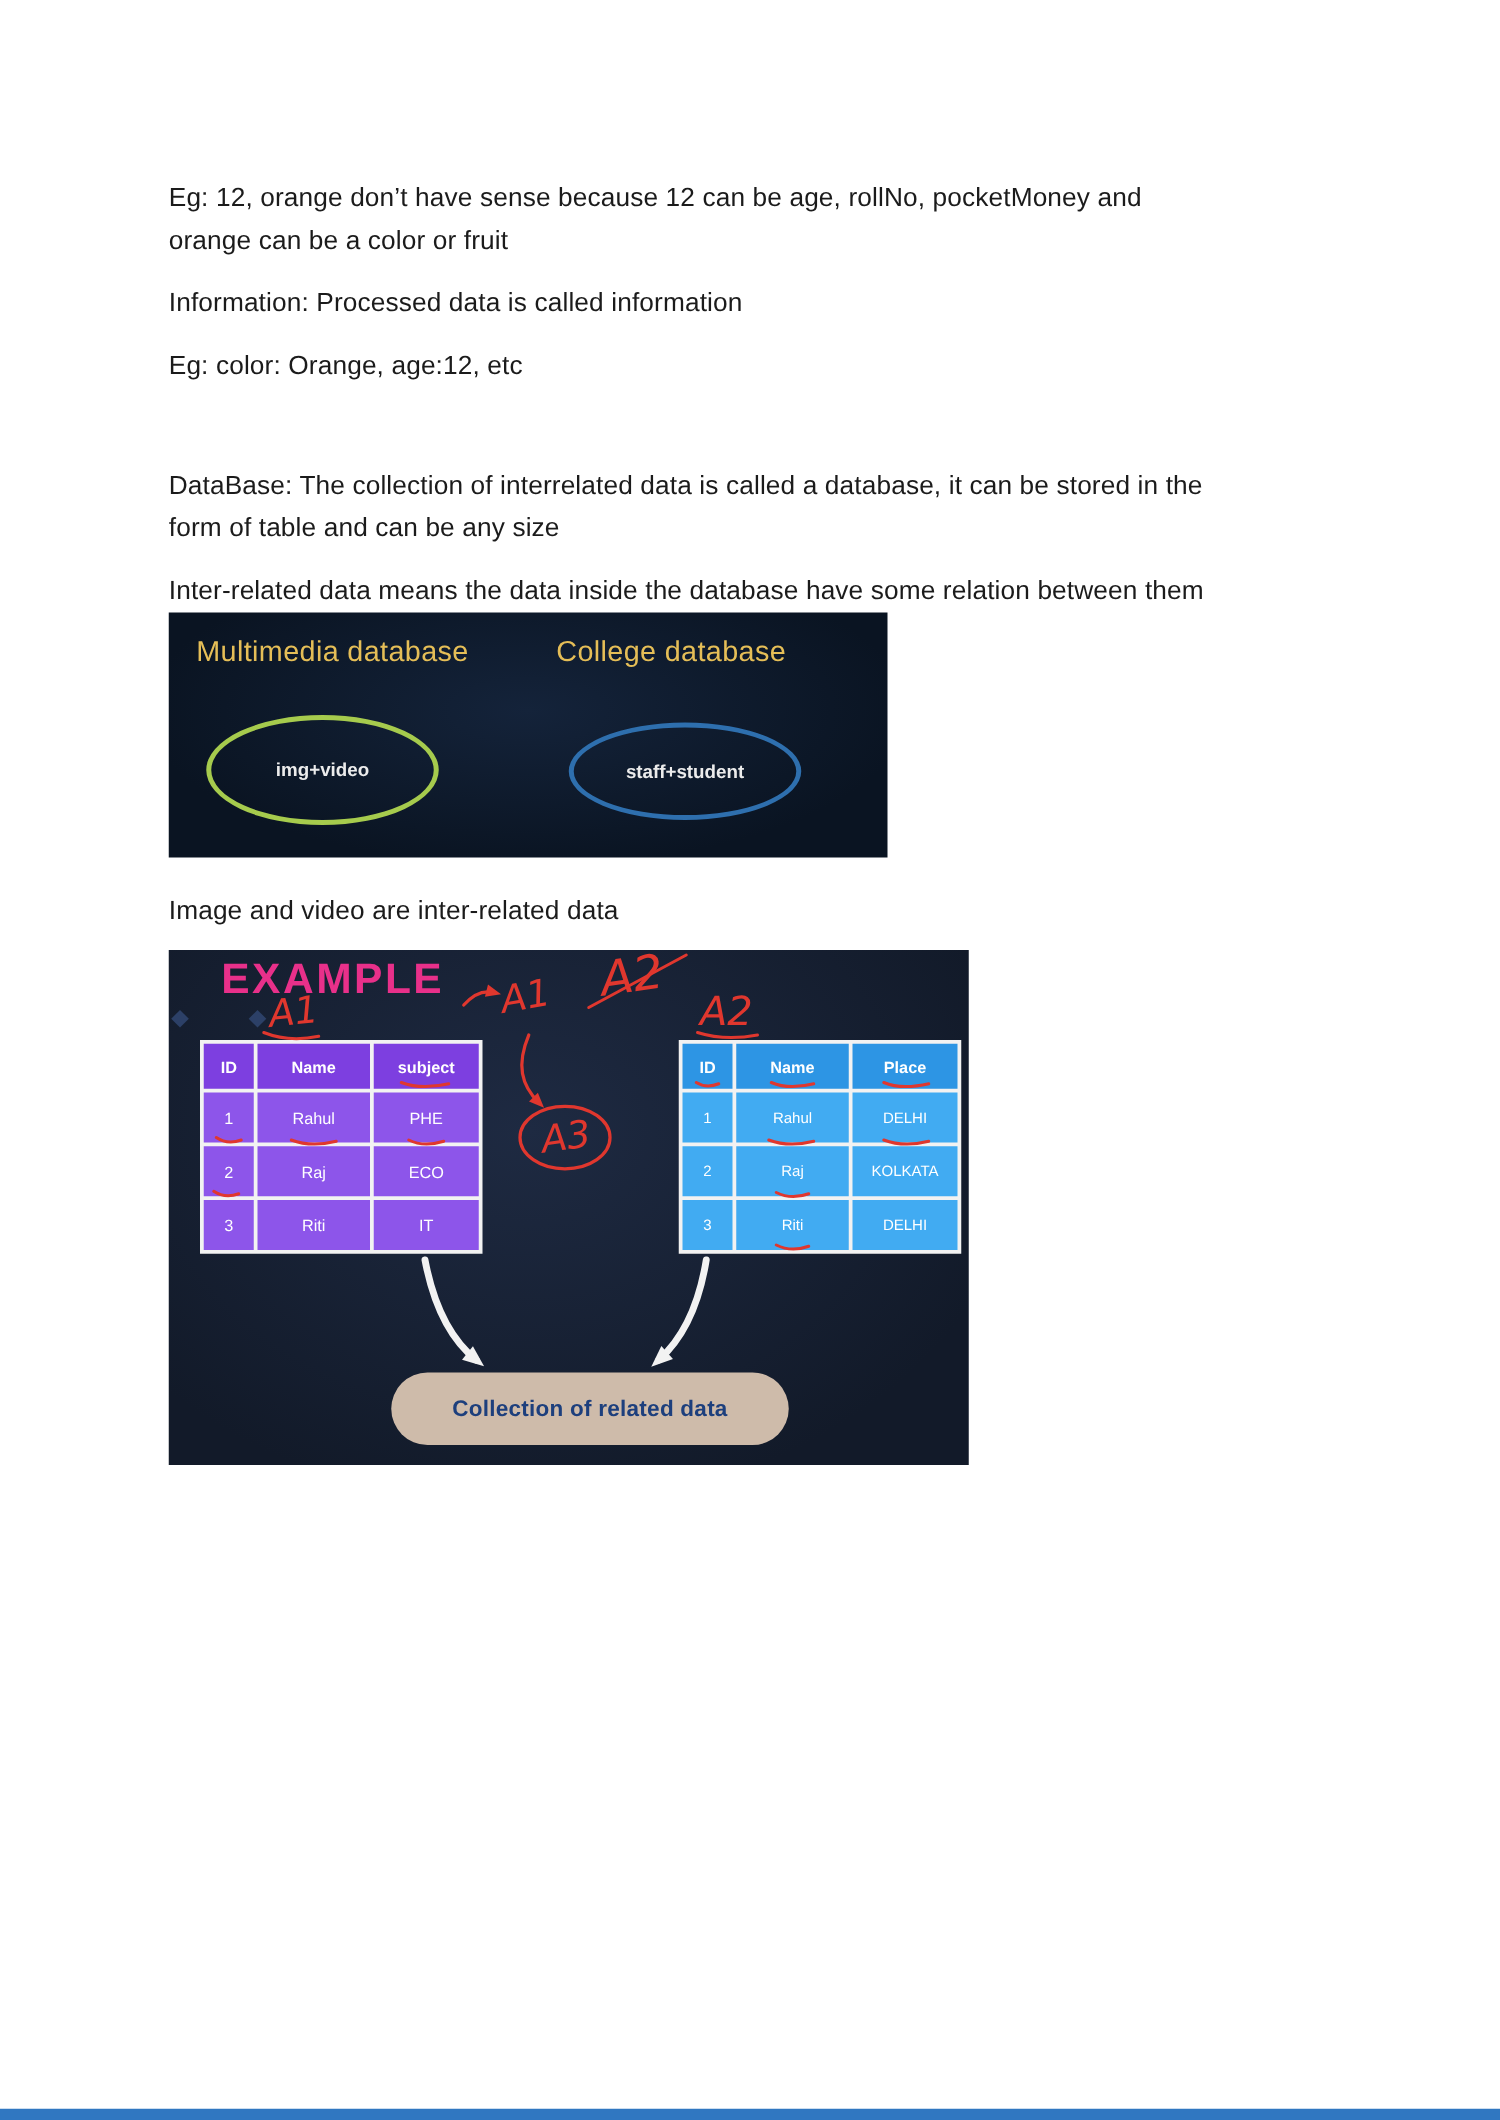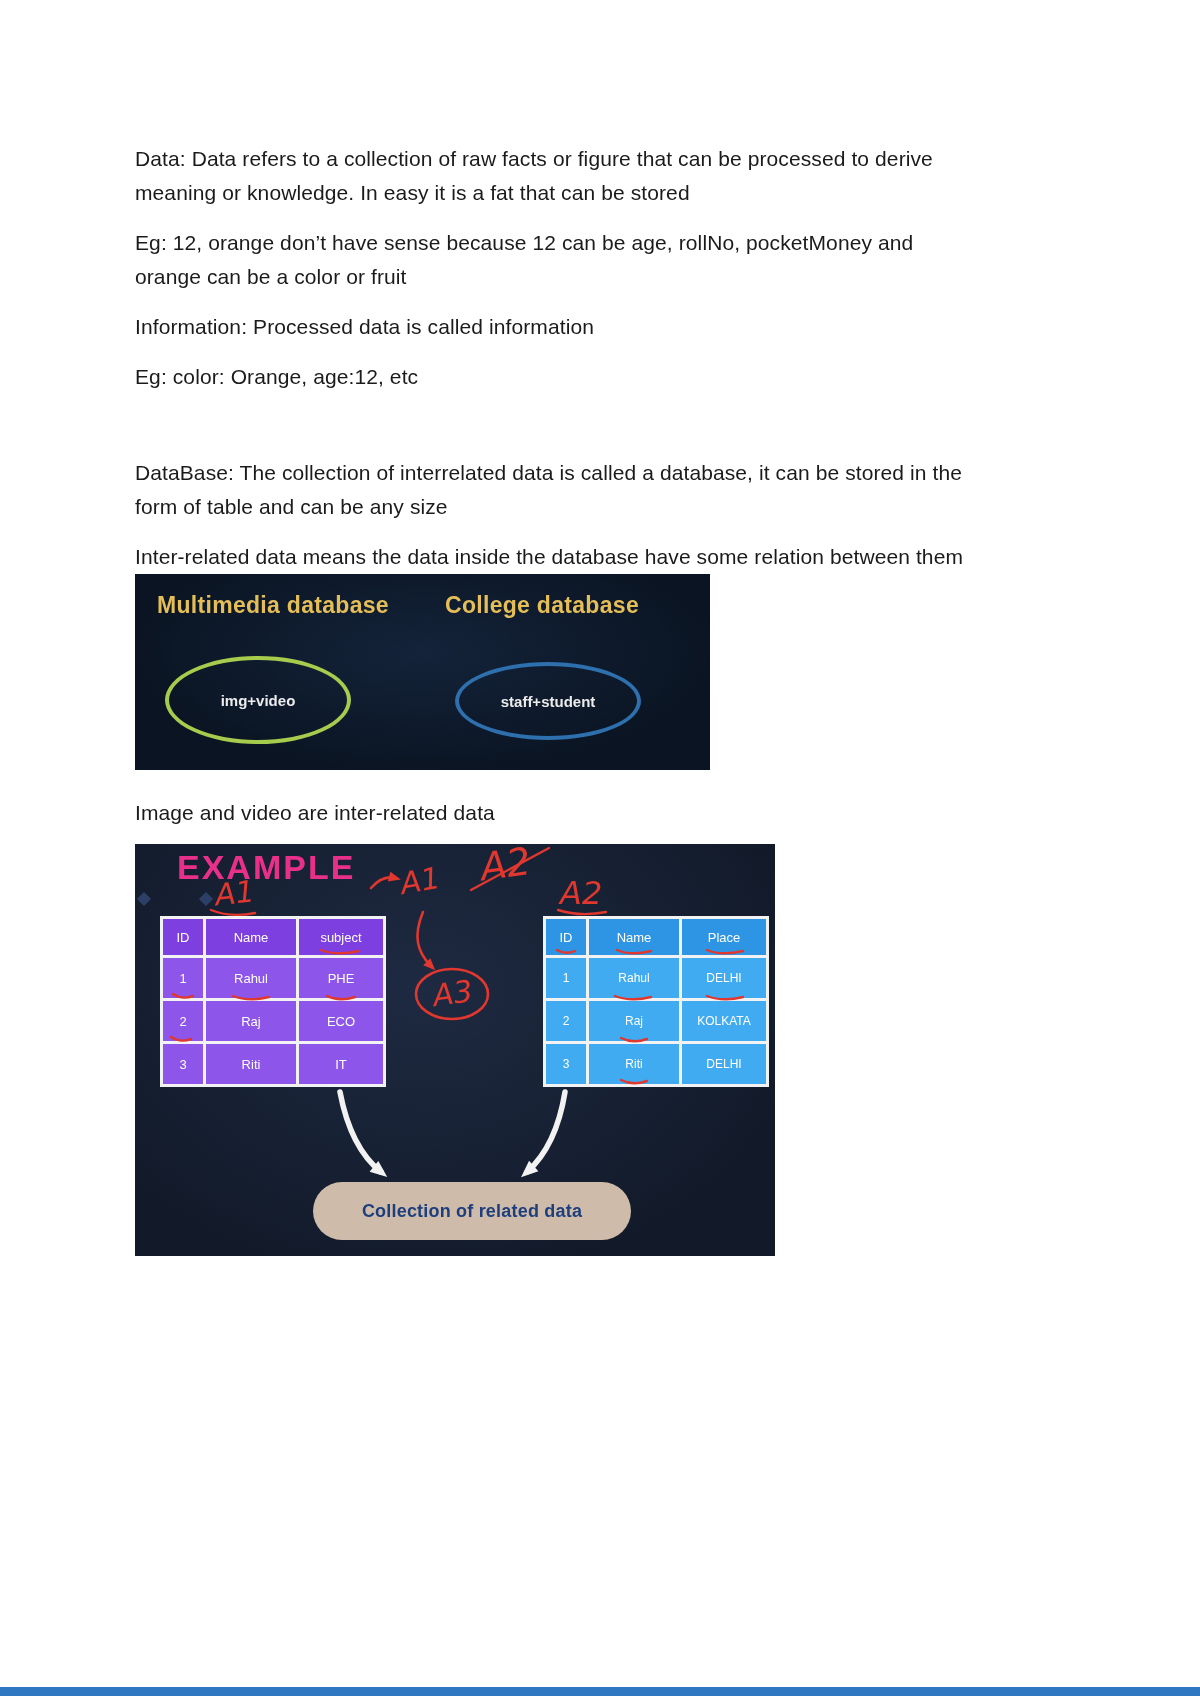--- a/index.html
+++ b/index.html
@@ -7,57 +7,56 @@
         font-family:"Liberation Sans", sans-serif;color:#181818;}
   .content{position:absolute;left:135px;top:0;width:845px;padding-top:142px;}
   .para{font-size:21px;line-height:34px;margin:0 0 16px 0;color:#1b1b1b;letter-spacing:0.1px;}
   .para.gap-after{margin-bottom:62px;}
   .para.tight-after{margin-bottom:0;}
   .para.cap{margin-bottom:14px;}
 
   
   .fig1{position:relative;width:575px;height:196px;margin:0 0 26px 0;
         background:radial-gradient(ellipse at 50% 40%, #14233a 0%, #0a1422 75%);}
-  .fig1-title{position:absolute;top:18px;font-size:23px;font-weight:bold;color:#e5be57;letter-spacing:0.3px;}
+  .fig1-title{position:absolute;top:18px;font-size:23px;font-weight:normal;color:#e5be57;letter-spacing:0.3px;}
   .fig1-title.left{left:22px;}
   .fig1-title.right{left:310px;}
   .bubble{position:absolute;border-radius:50%;display:flex;align-items:center;justify-content:center;
           color:#ececec;font-weight:bold;font-size:15px;}
   .bubble.green{left:30px;top:82px;width:178px;height:80px;border:4px solid #a6cb4d;}
   .bubble.blue{left:320px;top:88px;width:178px;height:70px;border:4px solid #2e6fae;}
 
   
   .fig2{position:relative;width:640px;height:412px;margin-top:14px;
         background:radial-gradient(ellipse at 45% 35%, #1e2a42 0%, #121a29 80%);}
   .fig2-heading{position:absolute;left:42px;top:4px;font-size:34px;font-weight:bold;
                 color:#e8308a;letter-spacing:2px;text-align:right;}
   .diamond{position:absolute;width:10px;height:10px;background:#2c4067;transform:rotate(45deg);}
   .etable{position:absolute;display:grid;grid-template-columns:40px 90px 84px;
           grid-template-rows:36px 40px 40px 40px;gap:3px;padding:3px;background:#f2f2f2;}
   .ecell{display:flex;align-items:center;justify-content:center;color:#ffffff;font-size:13px;}
-  .ecell.head{font-weight:normal;}
+  .ecell.head{font-weight:bold;}
   .etable.purple .ecell{background:#8d55ea;}
   .etable.purple .ecell.head{background:#7d3fe0;}
   .etable.blue .ecell{background:#41abf2;font-size:12px;}
   .etable.blue .ecell.head{background:#2d95e4;font-size:13px;}
   .footer-pill{position:absolute;left:178px;top:338px;width:318px;height:58px;border-radius:30px;
                background:#cebbaa;display:flex;align-items:center;justify-content:center;
                color:#1d3f7d;font-weight:bold;font-size:18px;letter-spacing:0.2px;}
   .overlay{position:absolute;left:0;top:0;pointer-events:none;}
   .hand{font-family:"DejaVu Sans", sans-serif;font-style:italic;fill:#e0372e;}
 
   .bottom-bar{position:absolute;left:0;right:0;bottom:0;height:9px;background:#3077c1;}
 </style>
 </head>
 <body>
 
 <div class="page">
   <div class="content">
 
-    <p class="para">Data: Data refers to a collection of raw facts or figure that can be processed to derive meaning or knowledge. In easy it is a fat that can be stored</p>
     <p class="para">Eg: 12, orange don’t have sense because 12 can be age, rollNo, pocketMoney and orange can be a color or fruit</p>
     <p class="para">Information: Processed data is called information</p>
     <p class="para gap-after">Eg: color: Orange, age:12, etc</p>
     <p class="para">DataBase: The collection of interrelated data is called a database, it can be stored in the form of table and can be any size</p>
     <p class="para tight-after">Inter-related data means the data inside the database have some relation between them</p>
 
     <div class="fig1">
       <span class="fig1-title left">Multimedia database</span>
       <span class="fig1-title right">College database</span>
       <div class="bubble green">

